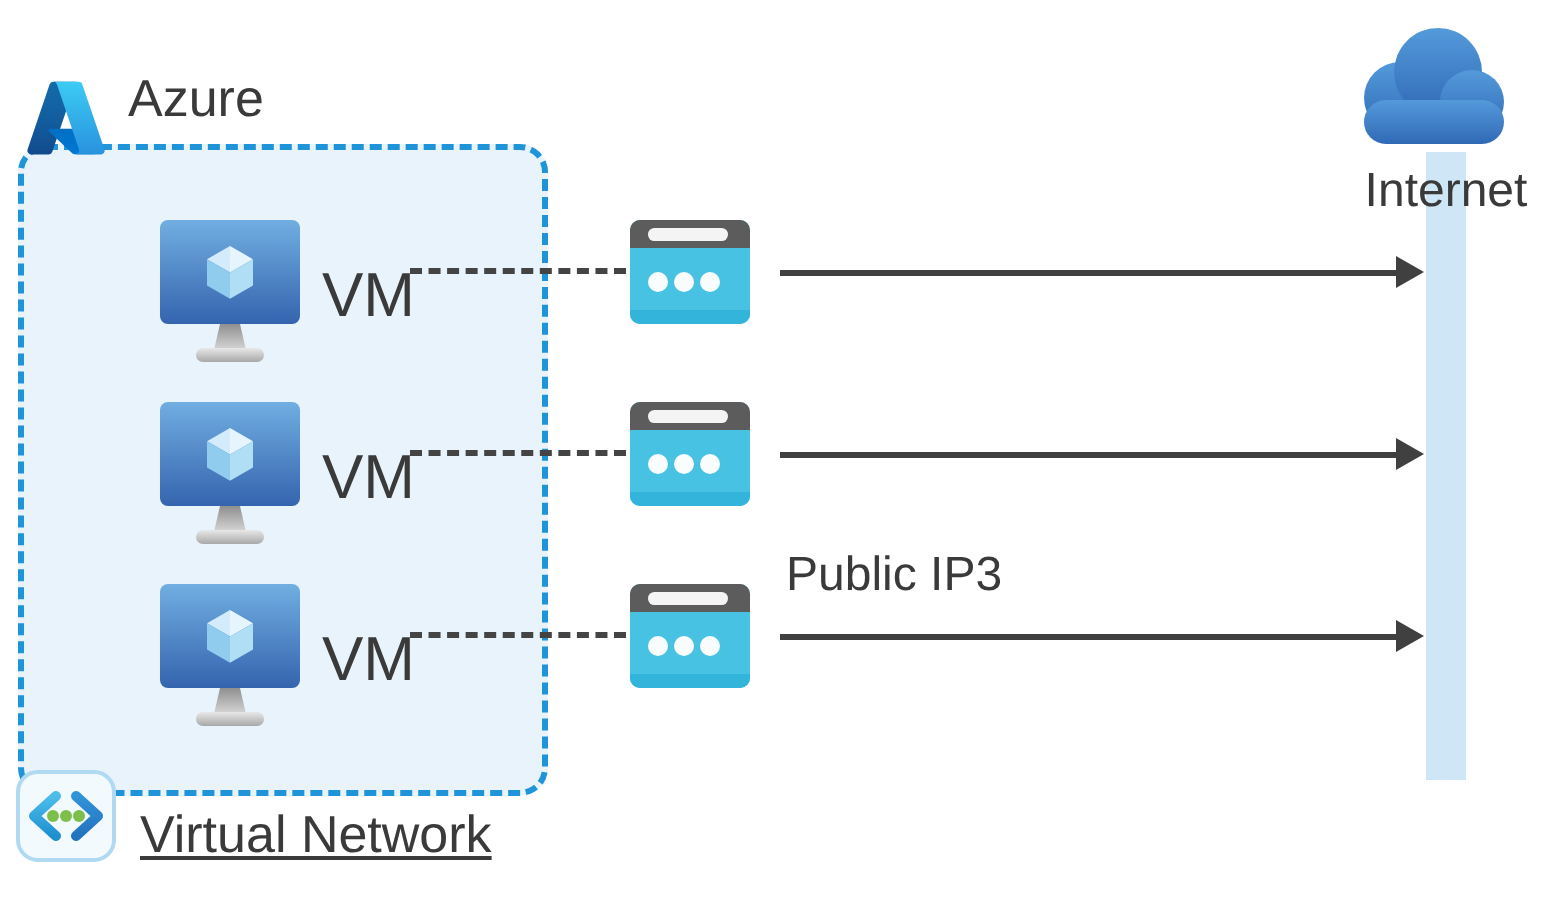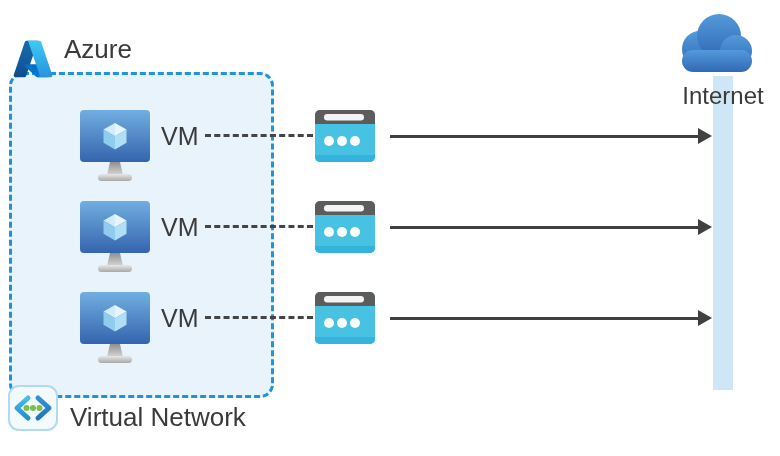--- a/index.html
+++ b/index.html
@@ -11,21 +11,21 @@
   
   .vnet-box{
     left:9px;top:72px;width:259px;height:320px;
     background:#e8f3fb;border:3px dashed #1f94d9;border-radius:14px;
   }
   
   .azure-logo{left:12px;top:36px;width:42px;height:46px;}
   .azure-label{left:64px;top:34px;font-size:26px;line-height:30px;}
   
   .vm-icon{left:80px;width:70px;height:74px;}
-  .vm-label{left:161px;font-size:25px;line-height:30px;}
+  .vm-label{left:161px;font-size:31px;line-height:30px;margin-top:12px;}
   .r1.vm-icon{top:110px}.r2.vm-icon{top:201px}.r3.vm-icon{top:292px}
   .r1.vm-label{top:121px}.r2.vm-label{top:212px}.r3.vm-label{top:303px}
   
   .connector{left:205px;width:108px;height:0;border-top:3px dashed #444444;}
   .r1.connector{top:134px}.r2.connector{top:225px}.r3.connector{top:316px}
   
   .pip-icon{left:315px;width:60px;height:52px;}
   .r1.pip-icon{top:110px}.r2.pip-icon{top:201px}.r3.pip-icon{top:292px}
   .pip-label{left:393px;font-size:24px;line-height:28px;}
   .r1.pip-label{top:92px}.r2.pip-label{top:183px}.r3.pip-label{top:274px}
@@ -35,21 +35,21 @@
   .arrow-line{position:absolute;left:0;top:6.5px;height:3px;width:309px;background:#404040;}
   .arrow-head{position:absolute;right:0;top:0;width:0;height:0;
     border-top:8px solid transparent;border-bottom:8px solid transparent;
     border-left:14px solid #404040;}
   
   .internet-bar{left:713px;top:76px;width:20px;height:314px;background:#cfe6f7;}
   .cloud-icon{left:674px;top:8px;width:84px;height:68px;}
   .internet-label{left:652px;top:82px;width:142px;text-align:center;font-size:24px;line-height:28px;}
   
   .vnet-icon{left:8px;top:385px;width:50px;height:46px;}
-  .vnet-label{left:70px;top:402px;font-size:26px;line-height:30px;}
+  .vnet-label{left:70px;top:402px;font-size:26px;line-height:30px;text-decoration:underline;}
 </style>
 </head>
 <body>
 
 <div class="canvas">
 
   <svg width="0" height="0" style="position:absolute" aria-hidden="true">
     <defs>
       <linearGradient id="gMon" x1="0" y1="0" x2="0" y2="1">
         <stop offset="0" stop-color="#71aee1"></stop>
@@ -165,20 +165,21 @@
   <div class="abs connector r3"></div>
   <svg class="abs pip-icon r3" viewBox="0 0 60 52">
     <rect width="60" height="52" rx="5" fill="#47c2e2"></rect>
     <path d="M0,45 v2 a5,5 0 0 0 5,5 h50 a5,5 0 0 0 5,-5 v-2 z" fill="#33b4da"></path>
     <path d="M5,0 h50 a5,5 0 0 1 5,5 v9 H0 V5 a5,5 0 0 1 5,-5 z" fill="#5c5c5c"></path>
     <rect x="9" y="4" width="40" height="6.5" rx="3.2" fill="#f4f4f4"></rect>
     <circle cx="14" cy="31" r="5" fill="#fafdfe"></circle>
       <circle cx="27" cy="31" r="5" fill="#fafdfe"></circle>
       <circle cx="40" cy="31" r="5" fill="#fafdfe"></circle>
   </svg>
+  <div class="abs pip-label r3">Public IP3</div>
   <div class="abs arrow r3">
     <div class="arrow-line"></div>
     <div class="arrow-head"></div>
   </div>
 
   <svg class="abs cloud-icon" viewBox="0 0 84 68">
     <g fill="url(#gCloud)">
       <circle cx="26" cy="41" r="18"></circle>
       <circle cx="45" cy="28" r="22"></circle>
       <circle cx="62" cy="43" r="16"></circle>

